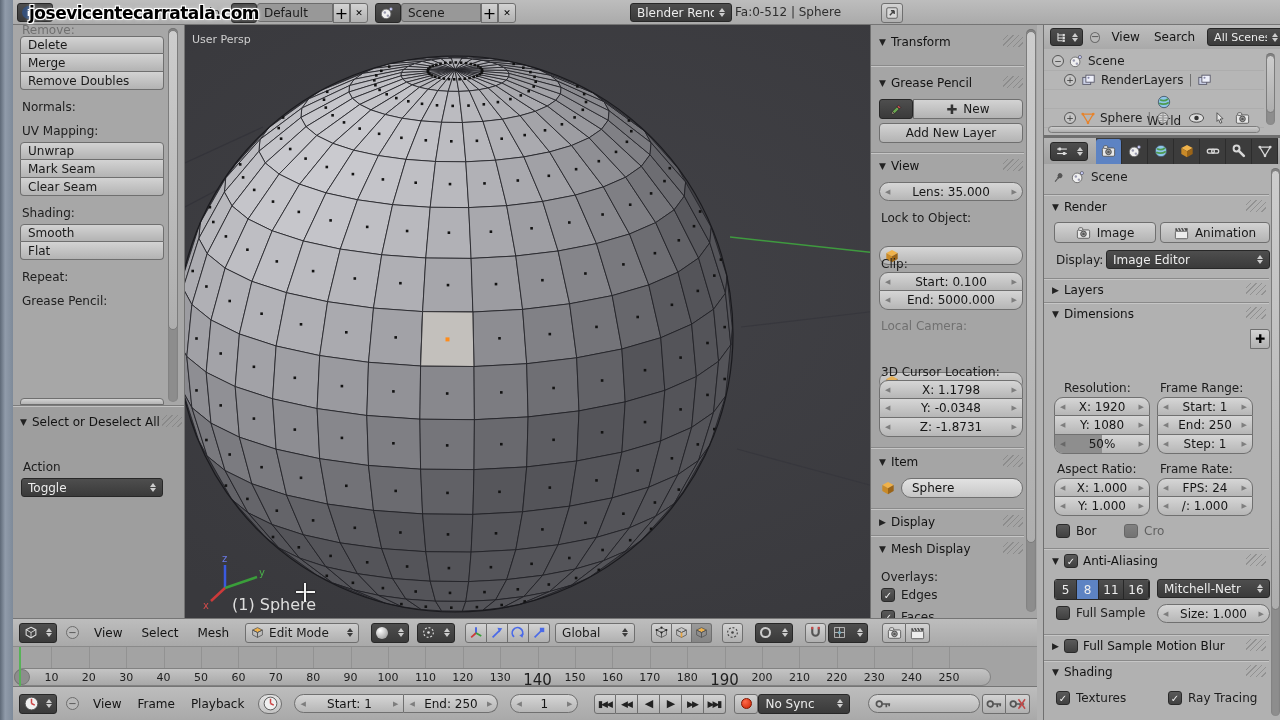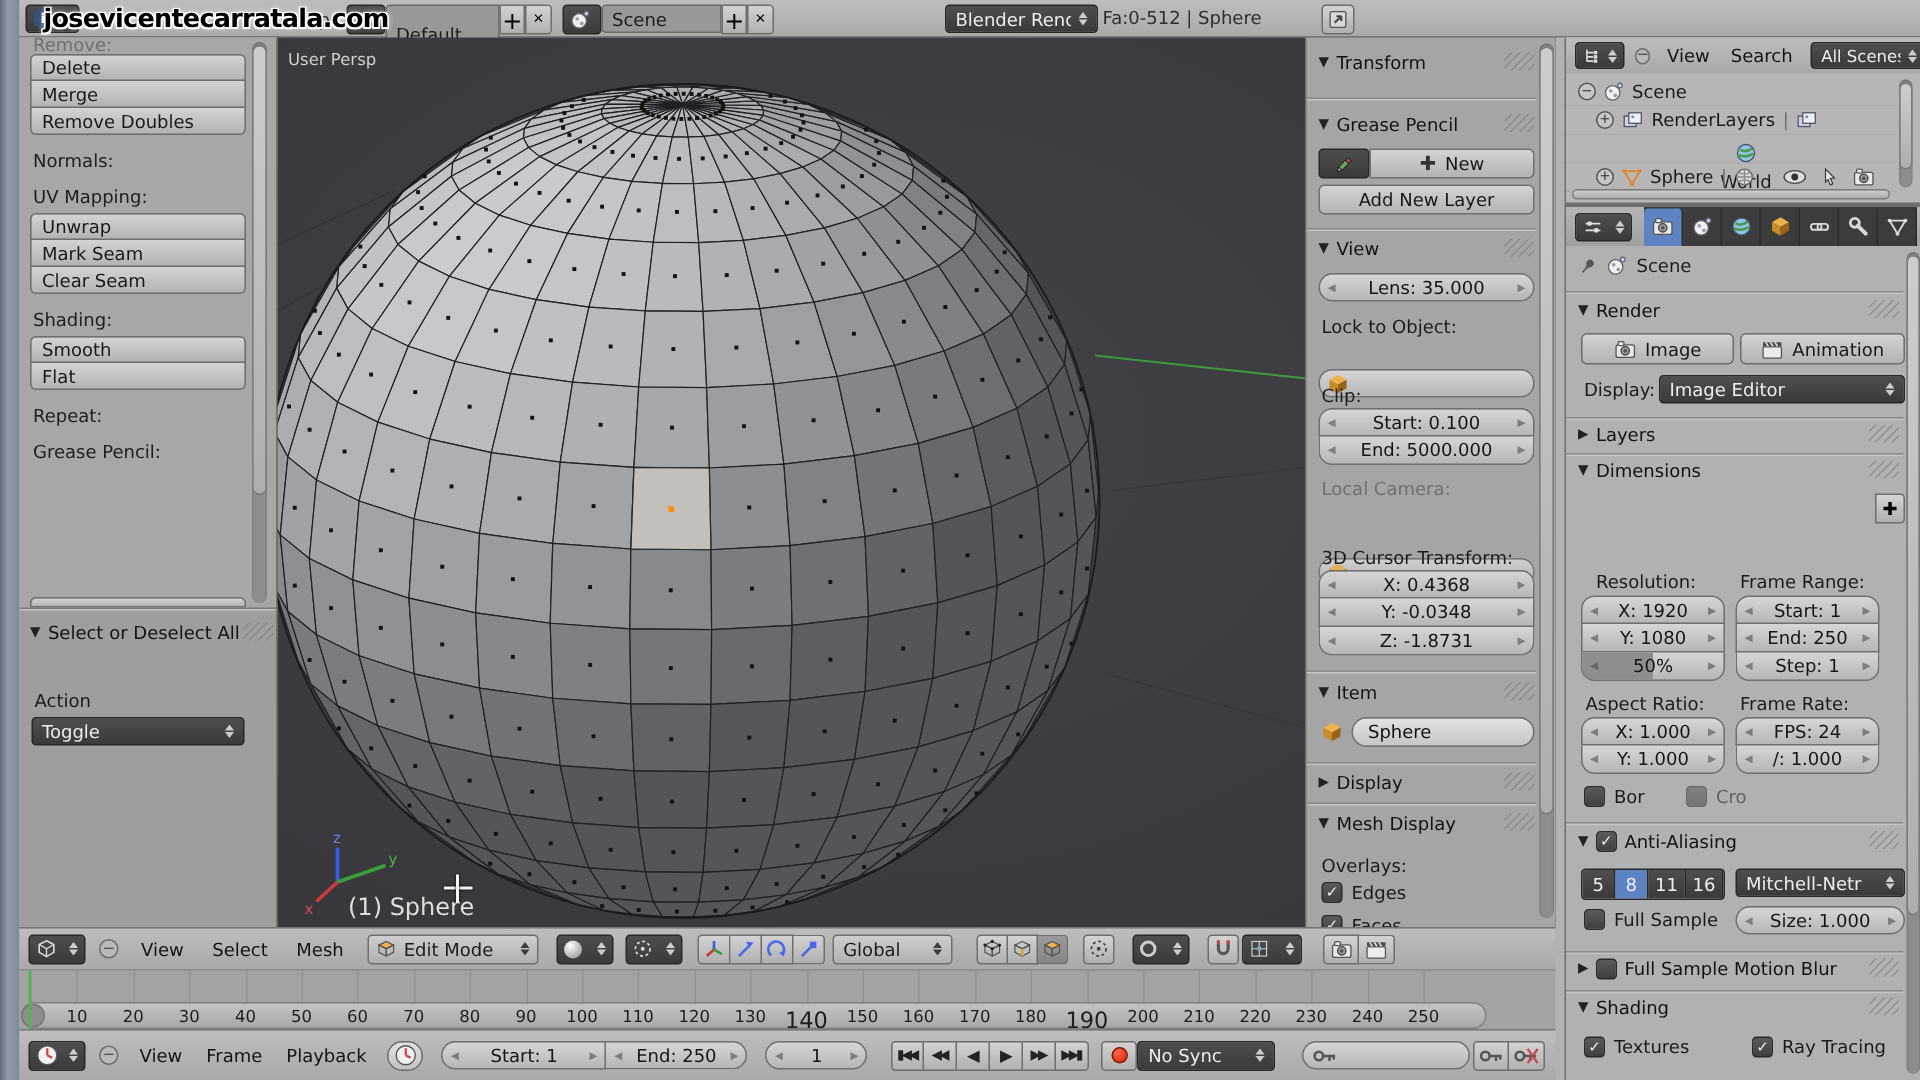--- a/index.html
+++ b/index.html
@@ -77,21 +77,21 @@
     <div class="a ebtn" style="left:218px;top:3px;width:26px">
       <span class="icon">
           <svg width="14" height="13" viewBox="0 0 16 16">
             <rect x="1.5" y="2.5" width="13" height="11" fill="#3f3f3f" stroke="#bbb"></rect>
             <rect x="2.5" y="3.5" width="5" height="9" fill="#cfd8ea"></rect>
             <line x1="8.5" y1="2.5" x2="8.5" y2="13.5" stroke="#bbb"></line>
             <line x1="8.5" y1="8" x2="14.5" y2="8" stroke="#bbb"></line>
           </svg>
         </span>
     </div>
-    <div class="a lbl" style="left:244px;top:3px;width:76px;height:19px;background:#989898;border:1px solid #6c6c6c;border-radius:3px 0 0 3px;padding:12px 6px">Default</div>
+    <div class="a lbl" style="left:244px;top:3px;width:76px;height:19px;background:#989898;border:1px solid #6c6c6c;border-radius:3px 0 0 3px;padding:2px 6px">Default</div>
     <div class="a lbtn" style="left:320px;top:3px;width:17px;border-radius:0">+</div>
     <div class="a lbtn" style="left:337px;top:3px;width:18px;border-radius:0 3px 3px 0;font-size:9px">✕</div>
     <div class="a ebtn" style="left:362px;top:3px;width:26px">
       <span class="icon">
           <svg width="14" height="14" viewBox="0 0 16 16">
             <circle cx="7" cy="9" r="5.5" fill="#f0f0f0" stroke="#666"></circle>
             <circle cx="5.5" cy="7.5" r="1.4" fill="#9a9ab0"></circle>
             <circle cx="9" cy="11" r="1.4" fill="#9a9ab0"></circle>
             <circle cx="12.5" cy="3.5" r="1.8" fill="#cfd4ff" stroke="#667"></circle>
           </svg>
@@ -745,25 +745,25 @@
     <div class="a lbl mut" style="left:10px;top:294px">Local Camera:</div>
     <div class="a sld" style="left:8px;top:309px;width:144px;justify-content:flex-start;padding-left:5px;border-radius:9px;opacity:.85">
       <span class="icon">
           <svg width="14" height="14" viewBox="0 0 16 16">
             <polygon points="8,1 14.5,4.7 8,8.4 1.5,4.7" fill="#efb24b"></polygon>
             <polygon points="1.5,4.7 8,8.4 8,15 1.5,11.3" fill="#c98a28"></polygon>
             <polygon points="14.5,4.7 8,8.4 8,15 14.5,11.3" fill="#9a6418"></polygon>
           </svg>
         </span>
     </div>
-    <div class="a lbl" style="left:10px;top:340px">3D Cursor Transform:</div>
+    <div class="a lbl" style="left:10px;top:340px">3D Cursor Location:</div>
     <div class="a stk" id="cursor-stack" style="left:8px;top:355px;width:144px">
         <div class="sld">
           <span class="ar l">◀</span>
-          <span class="tx">X: 0.4368</span>
+          <span class="tx">X: 1.1798</span>
           <span class="ar r">▶</span>
         </div>
         <div class="sld">
           <span class="ar l">◀</span>
           <span class="tx">Y: -0.0348</span>
           <span class="ar r">▶</span>
         </div>
         <div class="sld">
           <span class="ar l">◀</span>
           <span class="tx">Z: -1.8731</span>

